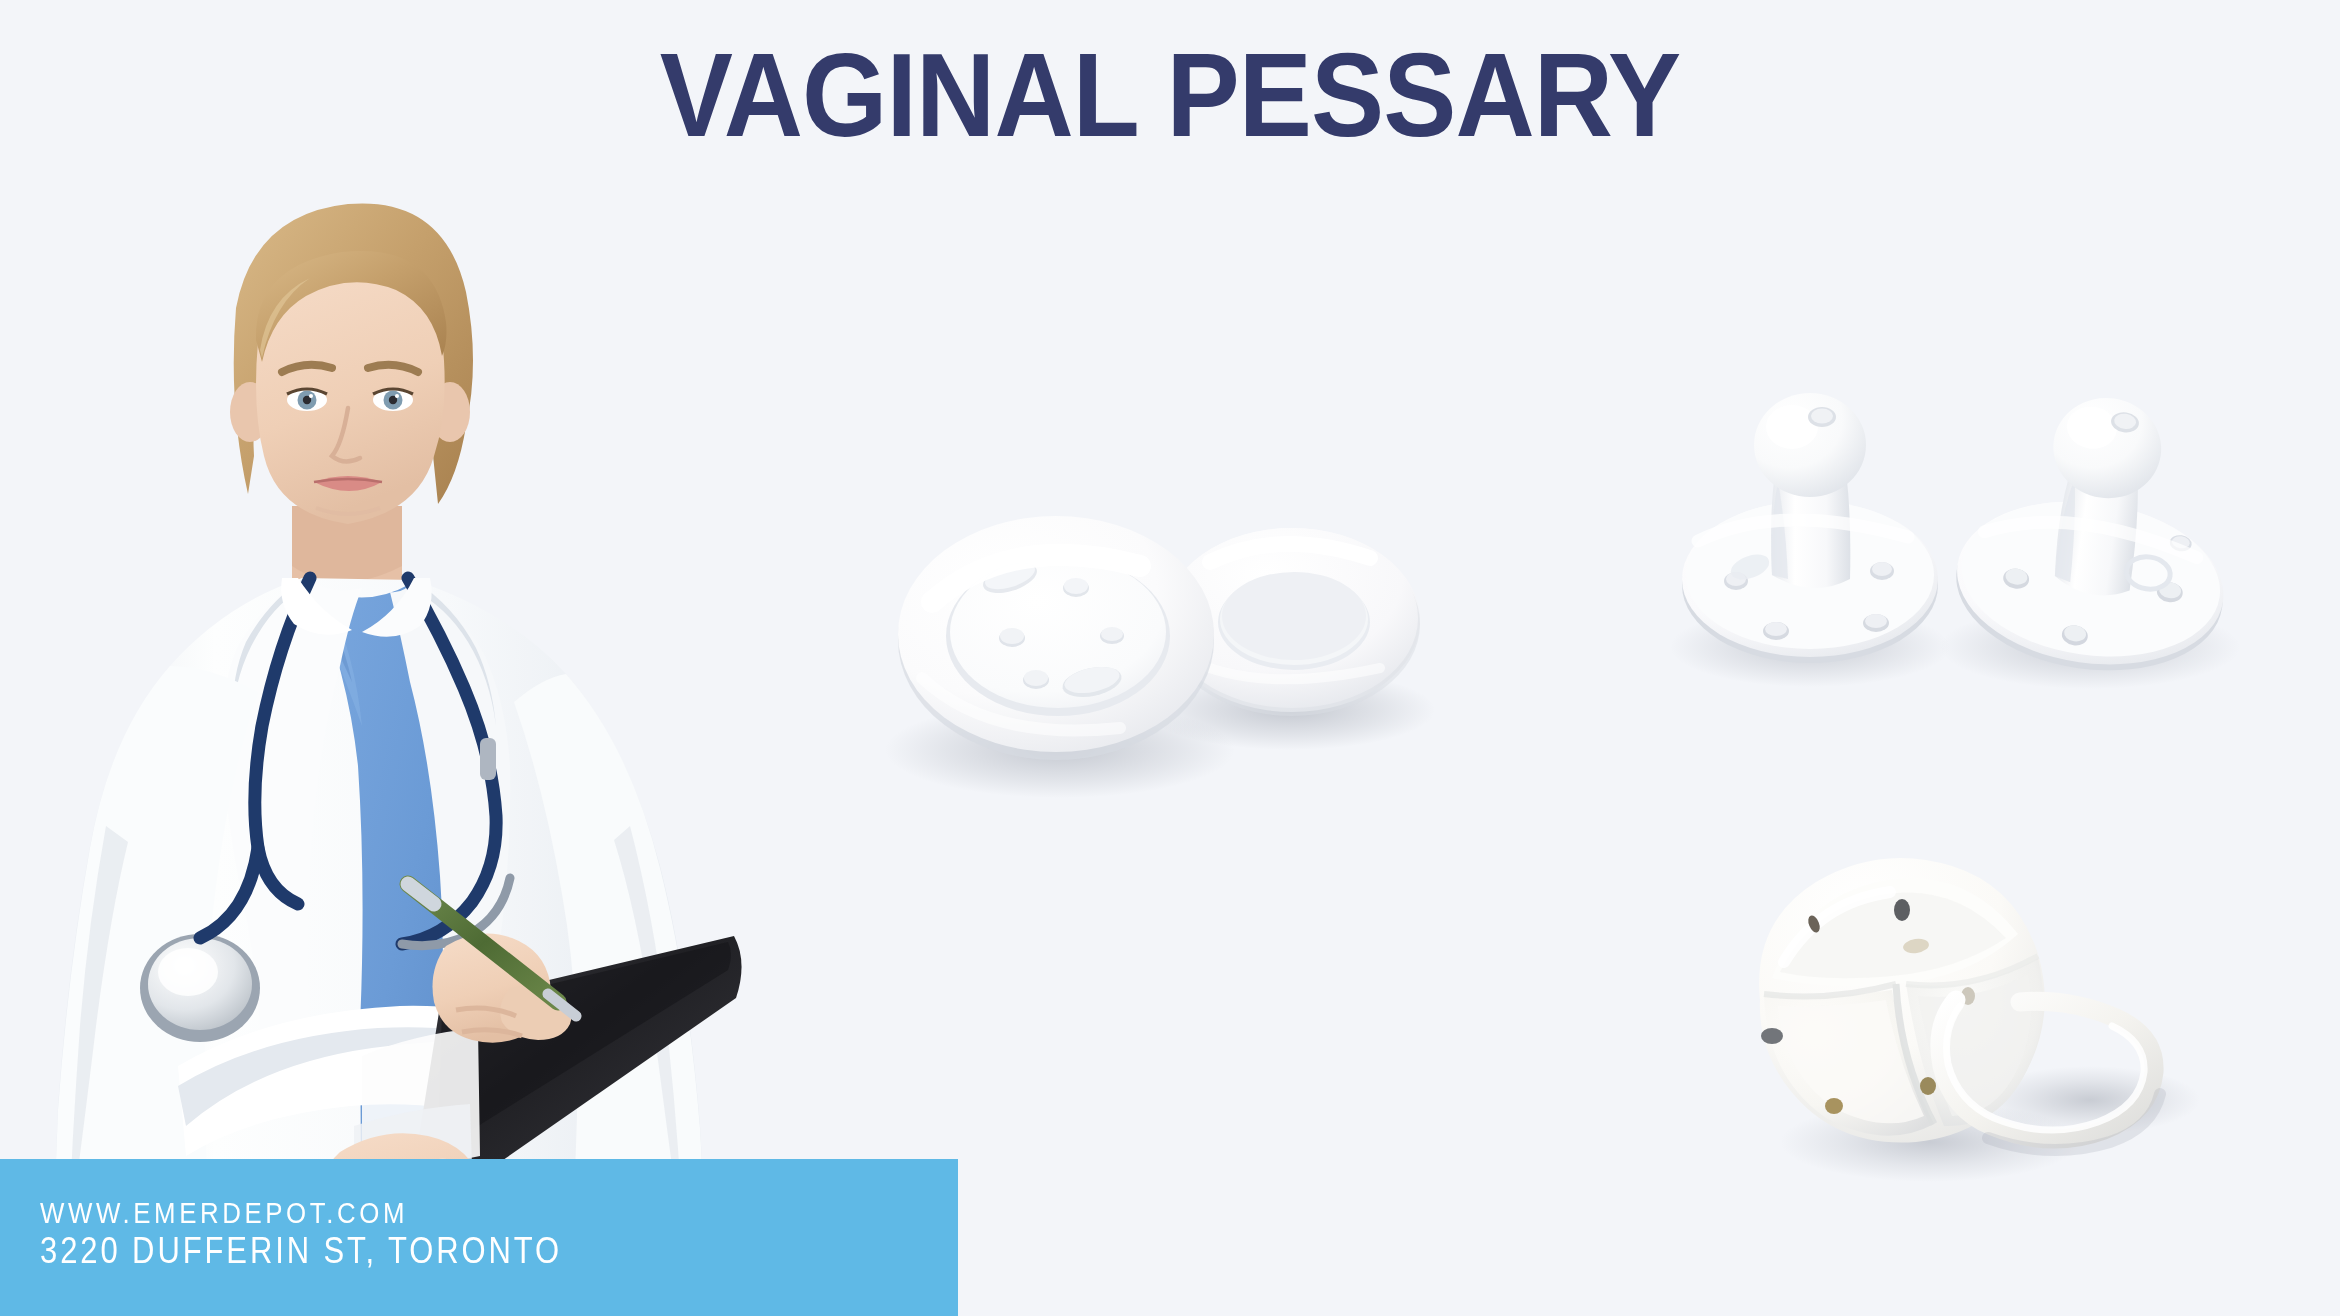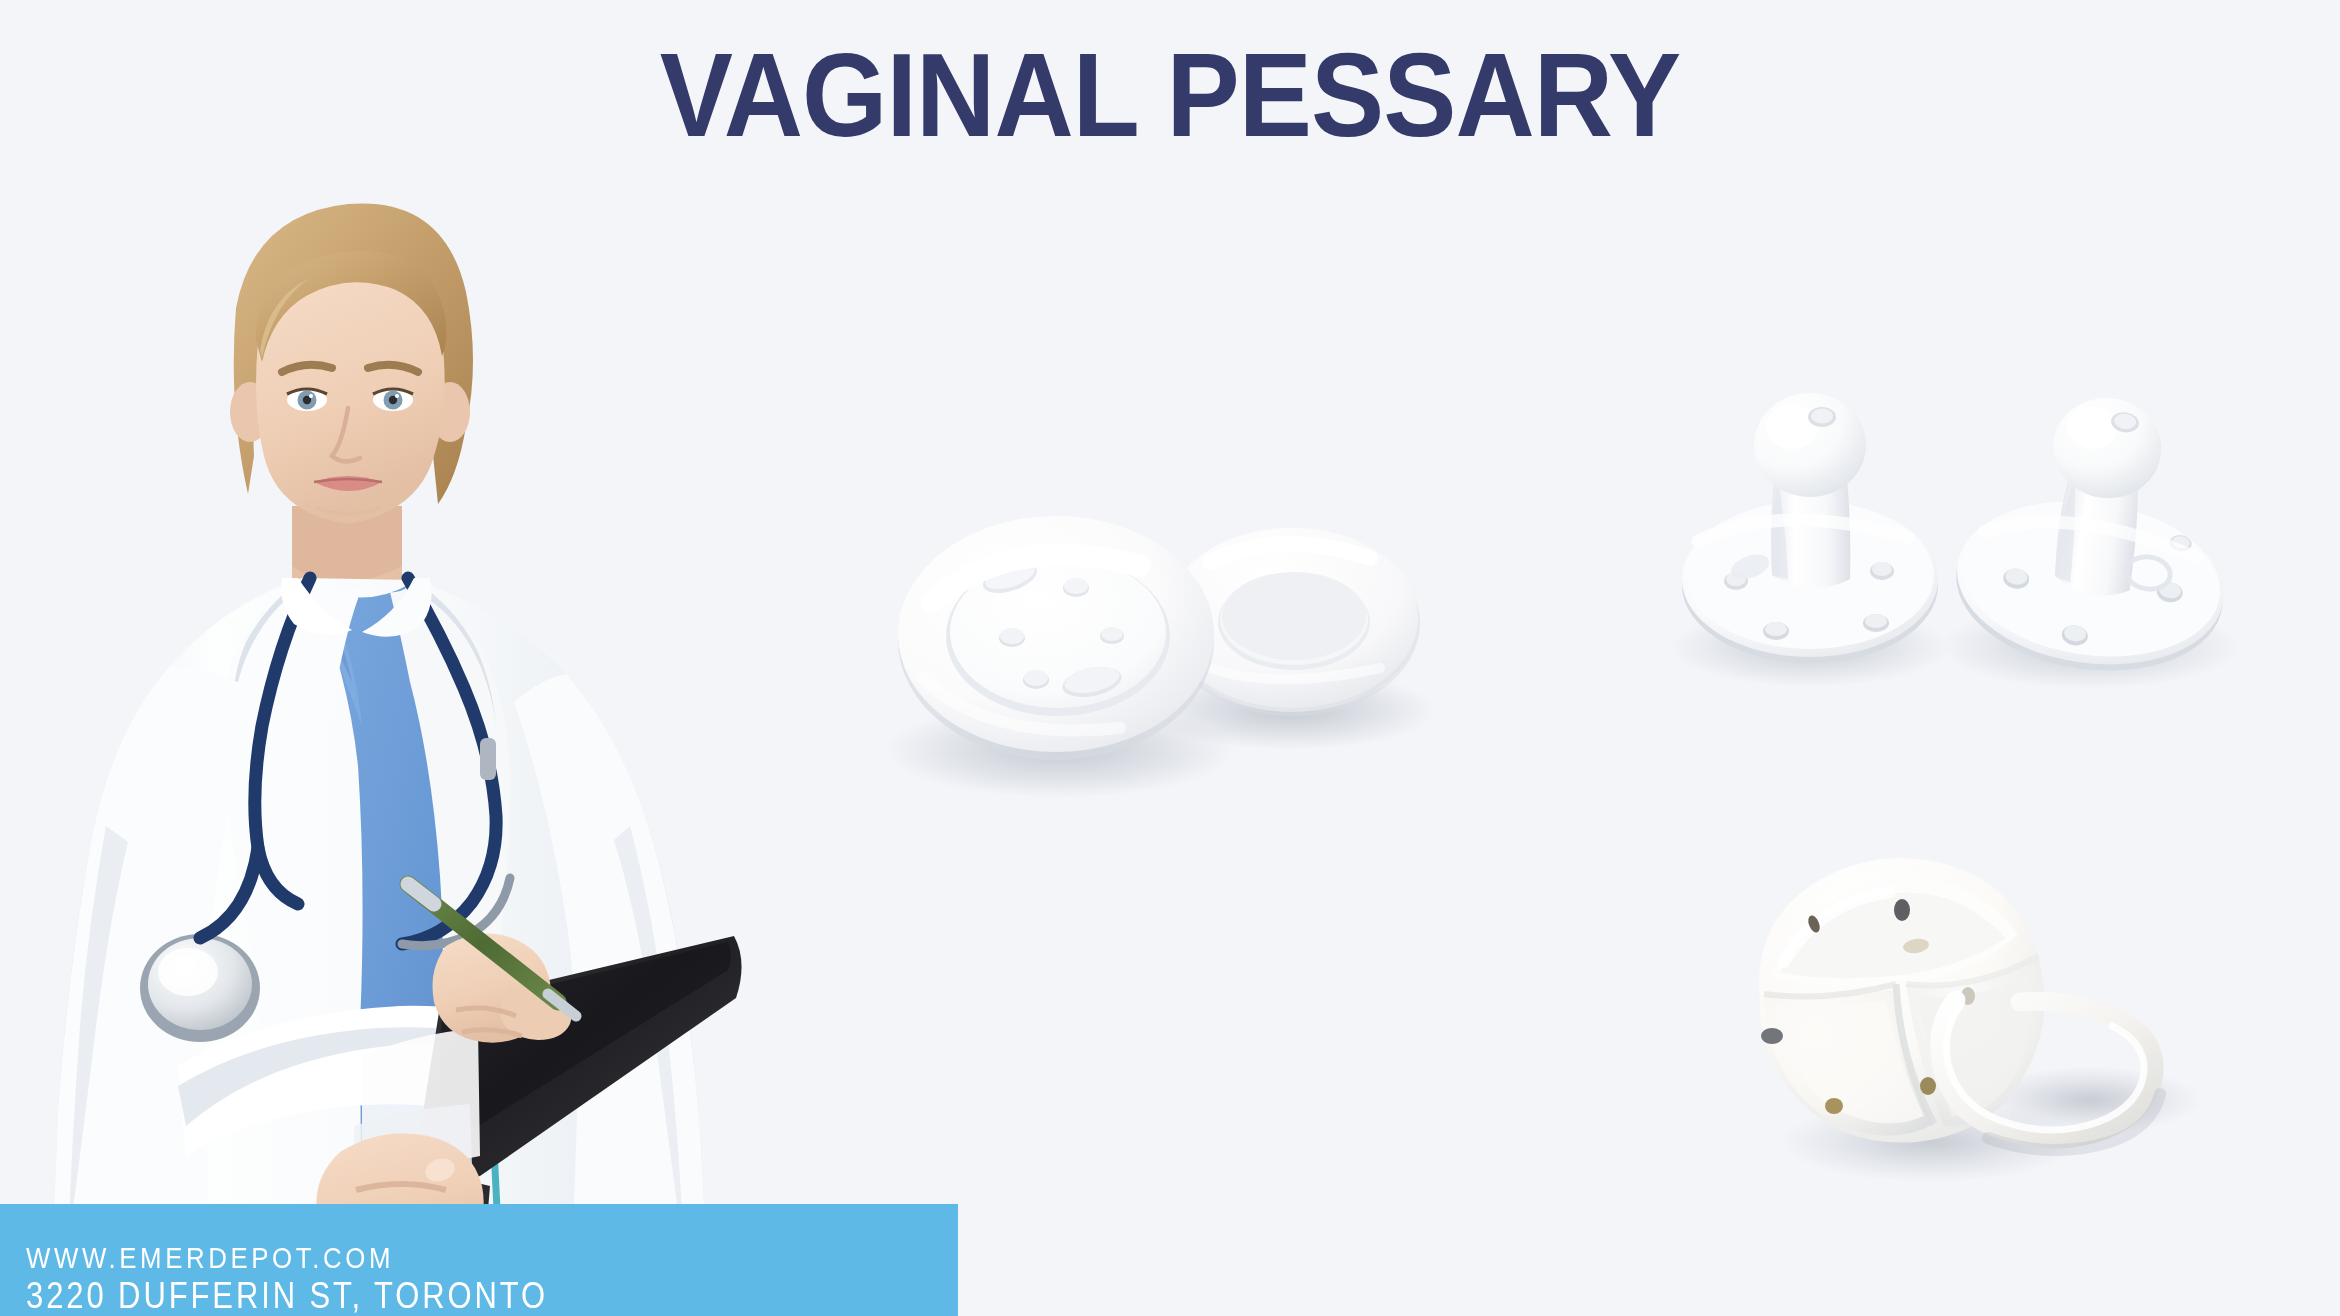--- a/index.html
+++ b/index.html
@@ -45,23 +45,23 @@
   .product svg{ display:block; width:100%; height:100%; }
 
   .rings{ left:860px; top:470px; width:620px; height:350px; }
   .gellhorns{ left:1640px; top:385px; width:650px; height:340px; }
   .cube{ left:1720px; top:850px; width:520px; height:360px; }
 
   
   .footer{
     position:absolute;
     left:0; bottom:0;
-    width:958px; height:112px;
+    width:958px; height:157px;
     background:#5fb9e6;
-    padding:38px 0 0 26px;
+    padding:38px 0 0 40px;
   }
   .footer-line{
     color:#ffffff;
     font-family:"Liberation Sans", sans-serif;
     font-weight:400;
     white-space:nowrap;
     transform-origin:left center;
   }
   .footer-line-1{
     font-size:30px;

